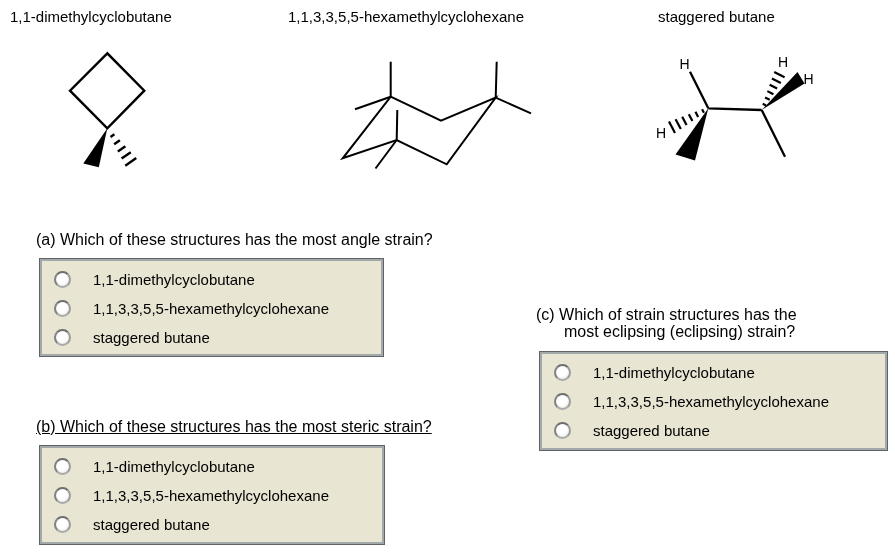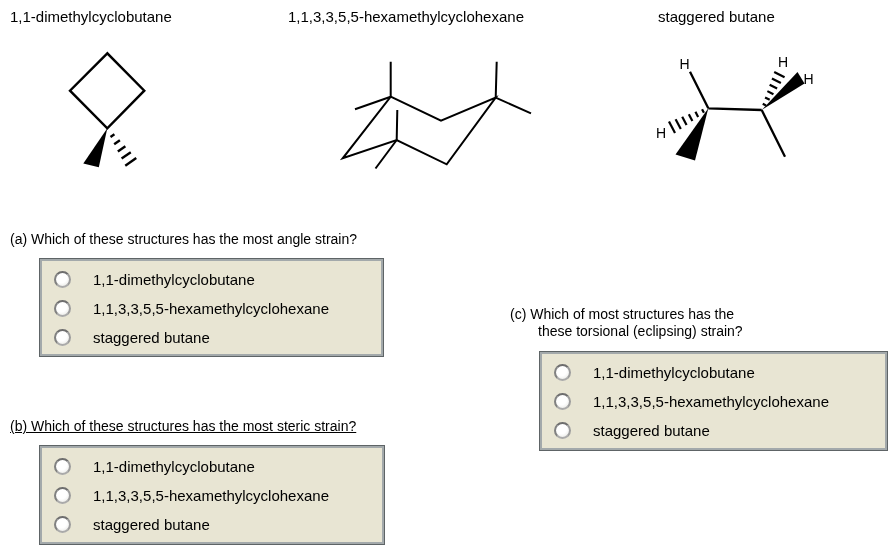--- a/index.html
+++ b/index.html
@@ -18,23 +18,24 @@
     line-height: 18px;
     white-space: nowrap;
   }
   .molecule-layer {
     position: absolute;
     left: 0; top: 0;
     width: 895px; height: 200px;
   }
   .q-prompt {
     position: absolute;
-    font-size: 14px;
+    font-size: 16px;
     line-height: 17px;
     white-space: nowrap;
+    margin-left: 26px;
   }
   .q-prompt.two-line { white-space: normal; width: 310px; }
   .q-prompt .line2 { display: block; margin-left: 28px; }
   .answer-box {
     position: absolute;
     box-sizing: border-box;
     background: #e8e5d3;
     border: 2px solid #a3a9ab;
     box-shadow: 0 0 0 1px #5e6466;
     padding: 4px 0 0 12px;
@@ -135,22 +136,22 @@
       <span class="radio"></span>
       <span class="option-label">1,1,3,3,5,5-hexamethylcyclohexane</span>
     </div>
     <div class="option-row">
       <span class="radio"></span>
       <span class="option-label">staggered butane</span>
     </div>
   </div>
 
   <div class="q-prompt two-line" style="left:510px; top:306px;">
-    <span>(c) Which of most structures has the</span>
-    <span class="line2">these torsional (eclipsing) strain?</span>
+    <span>(c) Which of strain structures has the</span>
+    <span class="line2">most eclipsing (eclipsing) strain?</span>
   </div>
   <div class="answer-box" style="left:540px; top:352px; width:347px; height:98px;">
     <div class="option-row">
       <span class="radio"></span>
       <span class="option-label">1,1-dimethylcyclobutane</span>
     </div>
     <div class="option-row">
       <span class="radio"></span>
       <span class="option-label">1,1,3,3,5,5-hexamethylcyclohexane</span>
     </div>

